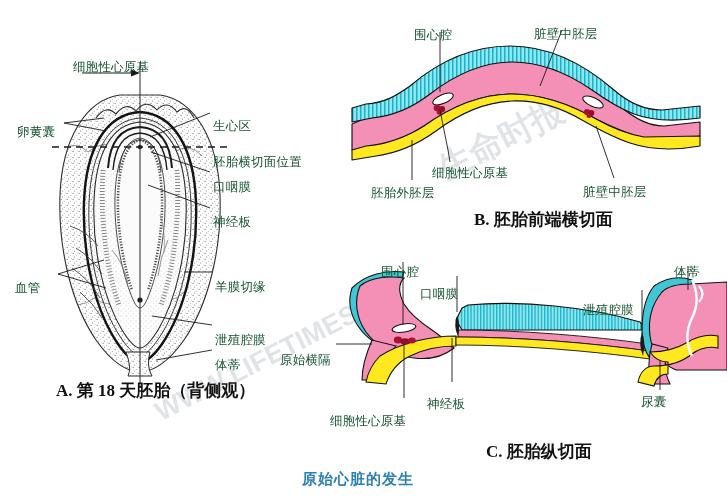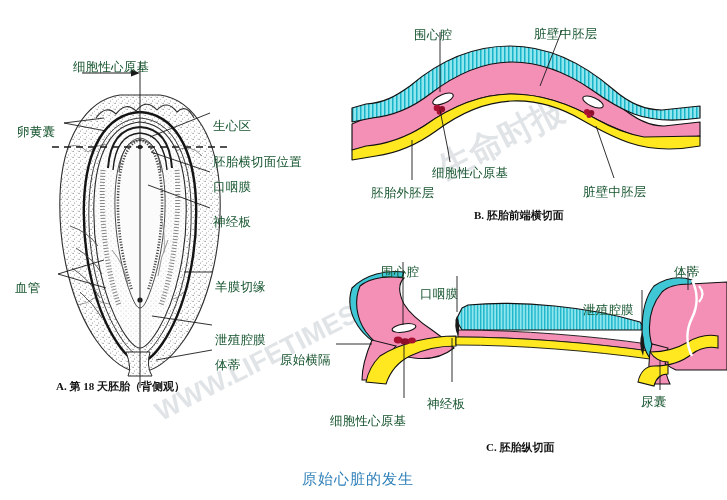--- a/index.html
+++ b/index.html
@@ -14,26 +14,26 @@
 
   .lbl{
     position:absolute;
     font-family:Liberation Serif, serif;
     font-size:12.5px;color:#14532d;white-space:nowrap;
     line-height:1.1;letter-spacing:0.2px;margin-top:16px;
   }
   .cap{
     position:absolute;
     font-family:"Liberation Serif","DejaVu Serif",serif;
-    font-size:11px;font-weight:bold;color:#111;white-space:nowrap;
+    font-size:17px;font-weight:bold;color:#111;white-space:nowrap;
   }
   .maintitle{
     position:absolute;
     font-family:"Liberation Sans","DejaVu Sans",sans-serif;
-    font-size:15px;font-weight:normal;color:#2d7fb8;
+    font-size:15px;font-weight:bold;color:#2d7fb8;
     white-space:nowrap;letter-spacing:1px;
   }
   .wm{
     position:absolute;
     font-family:"Liberation Sans","DejaVu Sans",sans-serif;
     color:#8e9aa6;opacity:.26;white-space:nowrap;
     transform-origin:left top;pointer-events:none;font-weight:bold;
   }
   .wm1{font-size:34px;transform:rotate(-27deg);}
   .wm2{font-size:27px;transform:rotate(-27deg);}

